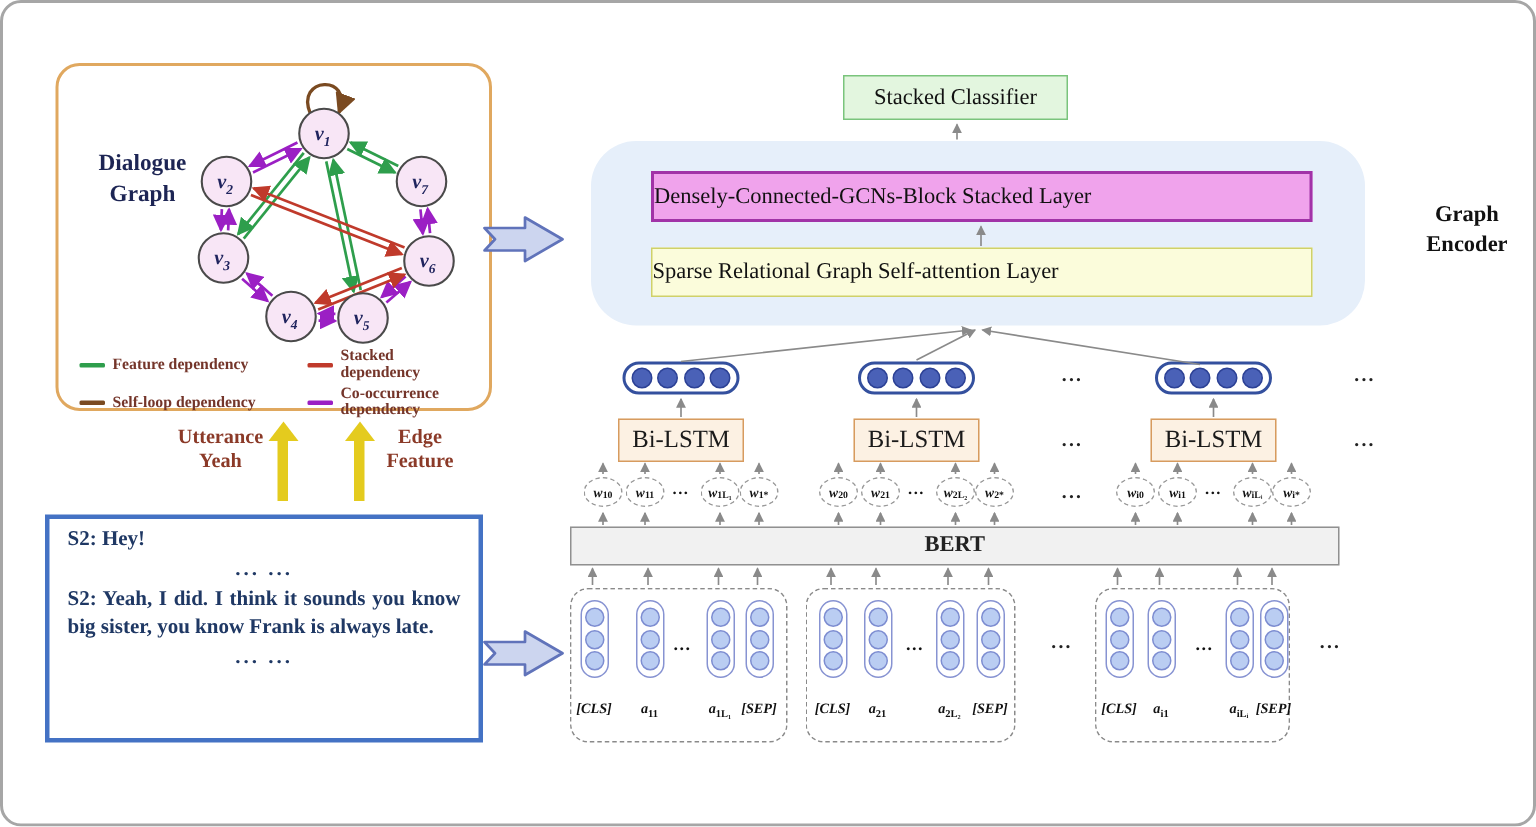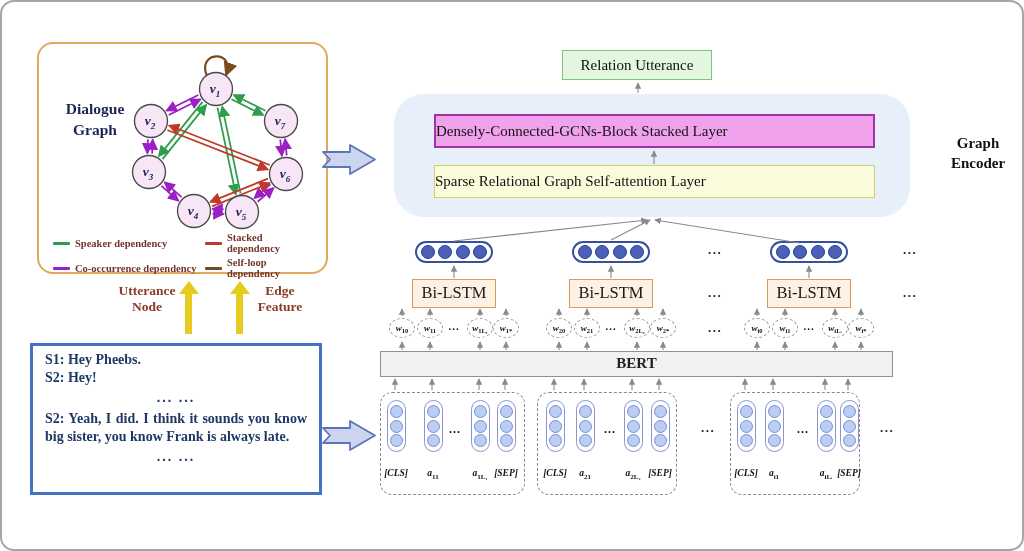--- a/index.html
+++ b/index.html
@@ -135,59 +135,58 @@
           <text x="202" y="172" text-anchor="middle" class="nodelab"><tspan>v</tspan><tspan dy="4" class="nodesub">5</tspan></text>
         </g>
       </svg>
     <div id="graph-title">
       <div>Dialogue</div>
       <div>Graph</div>
     </div>
     <div id="legend">
       <div class="lg-item">
         <span class="lg-dash" style="background: rgb(46, 158, 76);"></span>
-        <span>Speaker dependency</span>
+        <span>Feature dependency</span>
       </div>
       <div class="lg-item">
         <span class="lg-dash" style="background: rgb(192, 58, 43);"></span>
         <span>Stacked dependency</span>
       </div>
       <div class="lg-item">
+        <span class="lg-dash" style="background: rgb(122, 74, 33);"></span>
+        <span>Self-loop dependency</span>
+      </div>
+      <div class="lg-item">
         <span class="lg-dash" style="background: rgb(155, 31, 196);"></span>
         <span>Co-occurrence dependency</span>
       </div>
-      <div class="lg-item">
-        <span class="lg-dash" style="background: rgb(122, 74, 33);"></span>
-        <span>Self-loop dependency</span>
-      </div>
     </div>
   </div>
 
   <div class="anno" style="left:103px;top:281px;">
     <div>Utterance</div>
-    <div>Node</div>
+    <div>Yeah</div>
   </div>
   <div class="anno" style="left:246px;top:281px;width:64px;">
     <div>Edge</div>
     <div>Feature</div>
   </div>
   <div class="yarrow-head" style="left:177px;top:279px;"></div>
   <div class="yarrow-bar" style="left:183px;top:291px;"></div>
   <div class="yarrow-head" style="left:228px;top:279px;"></div>
   <div class="yarrow-bar" style="left:234px;top:291px;"></div>
 
   <div id="dialogue-box" class="abs">
-    <div>S1: Hey Pheebs.</div>
     <div>S2: Hey!</div>
     <div class="dlg-center">... ...</div>
     <div class="dlg-long">S2: Yeah, I did. I think it sounds you know big sister, you know Frank is always late.</div>
     <div class="dlg-center">... ...</div>
   </div>
 
-  <div id="relation-classifier" class="abs">Relation Utterance</div>
+  <div id="relation-classifier" class="abs">Stacked Classifier</div>
   <div id="encoder-container" class="abs"></div>
   <div id="gcn-layer" class="abs">Densely-Connected-GCNs-Block Stacked Layer</div>
   <div id="attn-layer" class="abs">Sparse Relational Graph Self-attention Layer</div>
   <div id="encoder-label" class="abs">
     <div>Graph</div>
     <div>Encoder</div>
   </div>
 
   <div class="capsule" style="left:413px;">
     <span class="cap-dot"></span>

